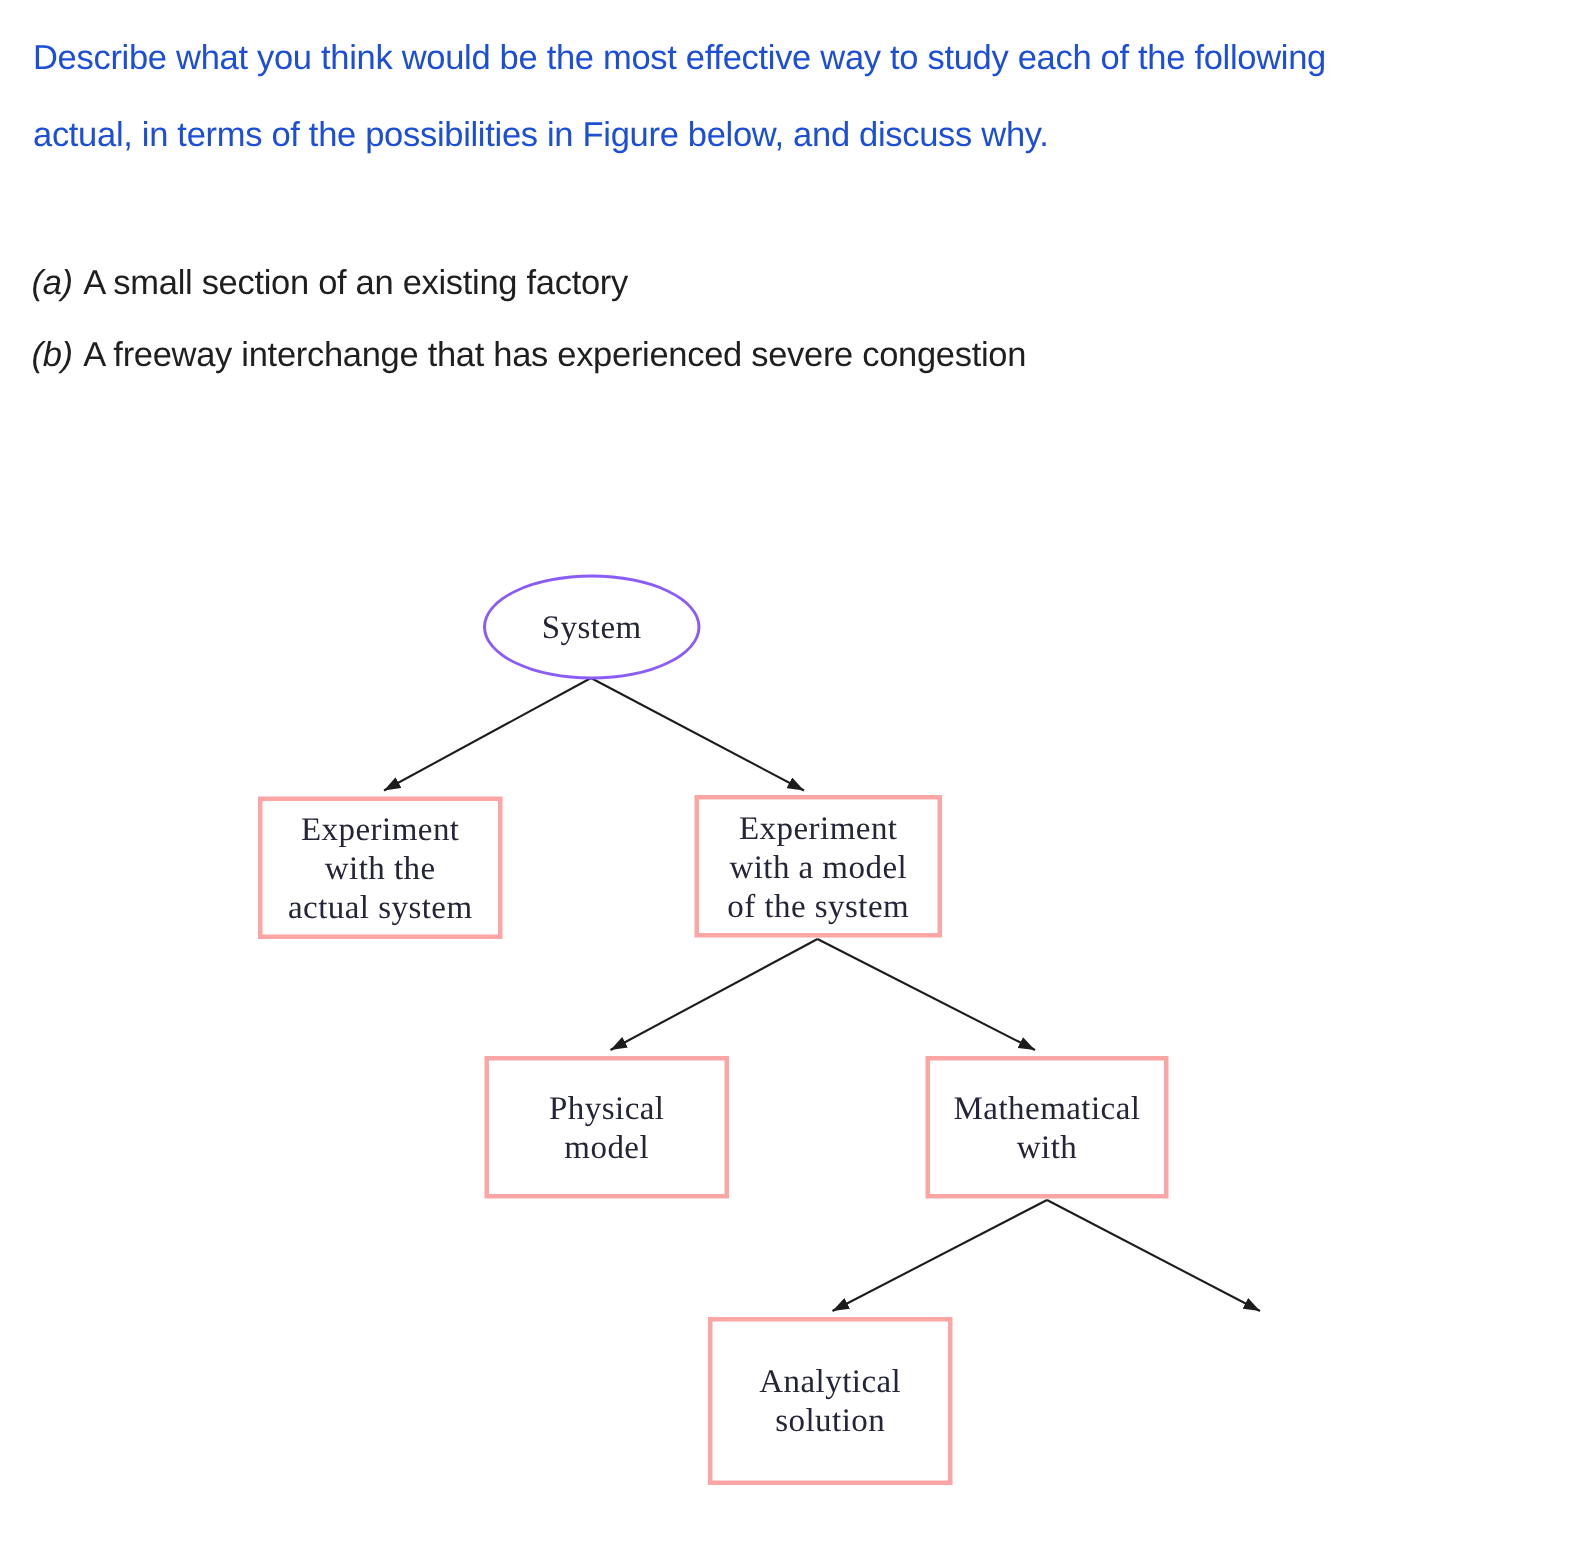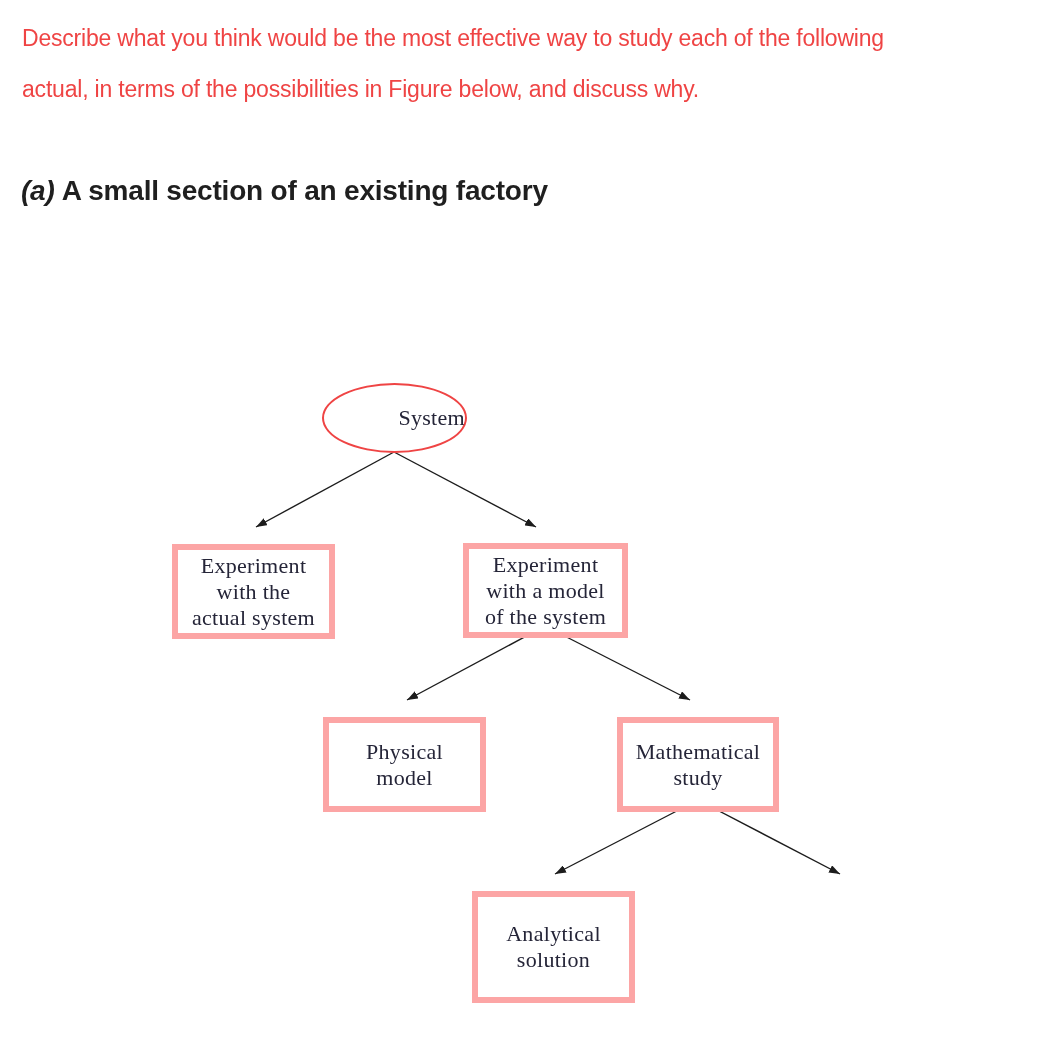--- a/index.html
+++ b/index.html
@@ -15,31 +15,30 @@
     overflow: hidden;
     font-family: "Liberation Sans", sans-serif;
   }
 
   
   .q-line {
     position: absolute;
     left: 22px;
     font-size: 23px;
     letter-spacing: -0.2px;
-    color: #ef4444;
+    color: #1d4ed8;
     white-space: nowrap;
   }
   .q-item {
     position: absolute;
     left: 21px;
-    font-size: 28px;
+    font-size: 23px;
     letter-spacing: -0.2px;
     color: #1f1f1f;
     white-space: nowrap;
-    font-weight: bold;
   }
   .q-item .marker {
     font-style: italic;
     margin-right: 7px;
   }
 
   
   .connectors {
     position: absolute;
     left: 0;
@@ -62,39 +61,40 @@
     font-family: "Liberation Serif", serif;
     font-size: 22px;
     line-height: 26px;
     letter-spacing: 0.3px;
     color: #252538;
   }
   .node span {
     white-space: pre-line;
   }
   .box {
-    border: 6px solid #fca5a5;
-    margin-top: 13px;
+    border: 3px solid #fca5a5;
   }
   .ellipse {
-    border: 2px solid #ef4444;
+    border: 2px solid #8b5cf6;
     border-radius: 50%;
-    justify-content: flex-end;
   }
 </style>
 </head>
 <body>
 
 <div class="page">
 
   <div class="q-line" style="top:25px">Describe what you think would be the most effective way to study each of the following</div>
   <div class="q-line" style="top:76px">actual, in terms of the possibilities in Figure below, and discuss why.</div>
 
   <div class="q-item" style="top:175px">
     <span class="marker">(a)</span><span>A small section of an existing factory</span>
+  </div>
+  <div class="q-item" style="top:223px">
+    <span class="marker">(b)</span><span>A freeway interchange that has experienced severe congestion</span>
   </div>
 
   <svg class="connectors" width="1049" height="1037" viewBox="0 0 1049 1037">
     <defs>
       <marker id="arrow" markerUnits="userSpaceOnUse" markerWidth="12" markerHeight="8" refX="11" refY="4" orient="auto">
         <path d="M0,0 L11,4 L0,8 Z" fill="#1c1c1c"></path>
       </marker>
     </defs>
     <line x1="394" y1="452" x2="256" y2="527" marker-end="url(#arrow)"></line>
     <line x1="394" y1="452" x2="536" y2="527" marker-end="url(#arrow)"></line>
@@ -120,21 +120,21 @@
 of the system</span>
   </div>
 
   <div class="node box" style="left:323px; top:704px; width:163px; height:95px">
     <span>Physical
 model</span>
   </div>
 
   <div class="node box" style="left:617px; top:704px; width:162px; height:95px">
     <span>Mathematical
-study</span>
+with</span>
   </div>
 
   <div class="node box" style="left:472px; top:878px; width:163px; height:112px">
     <span>Analytical
 solution</span>
   </div>
 
 
 </div>
 

